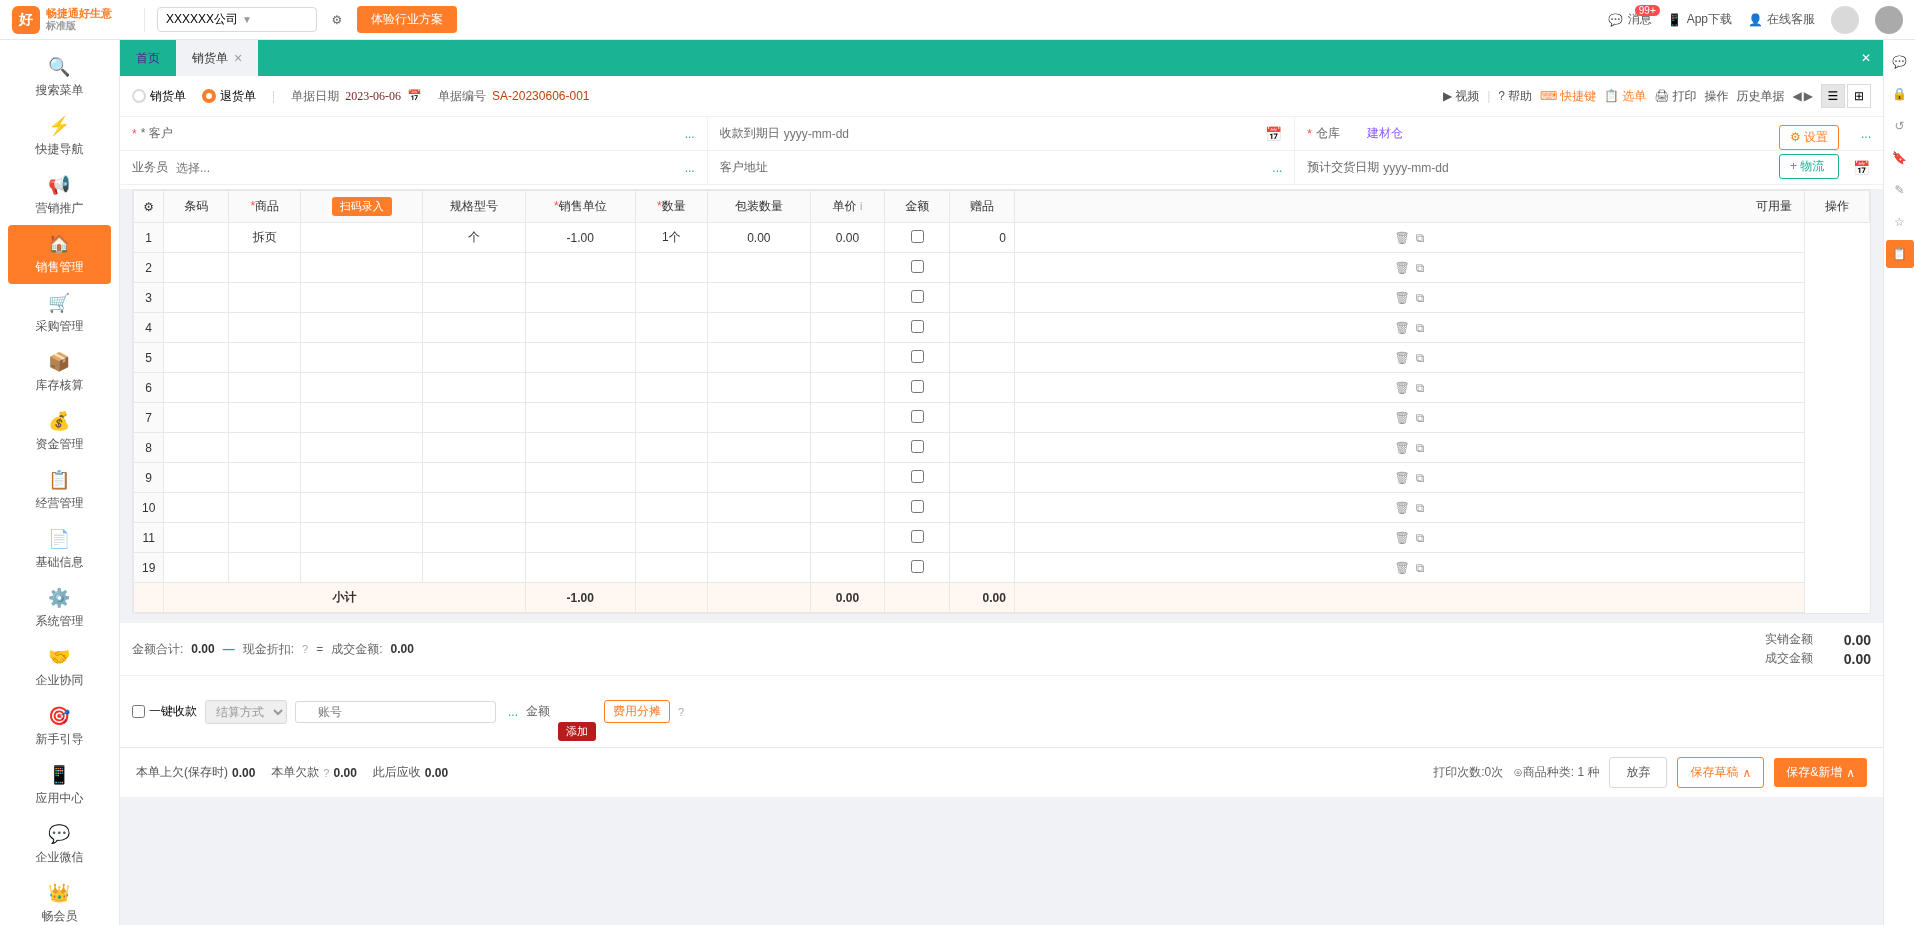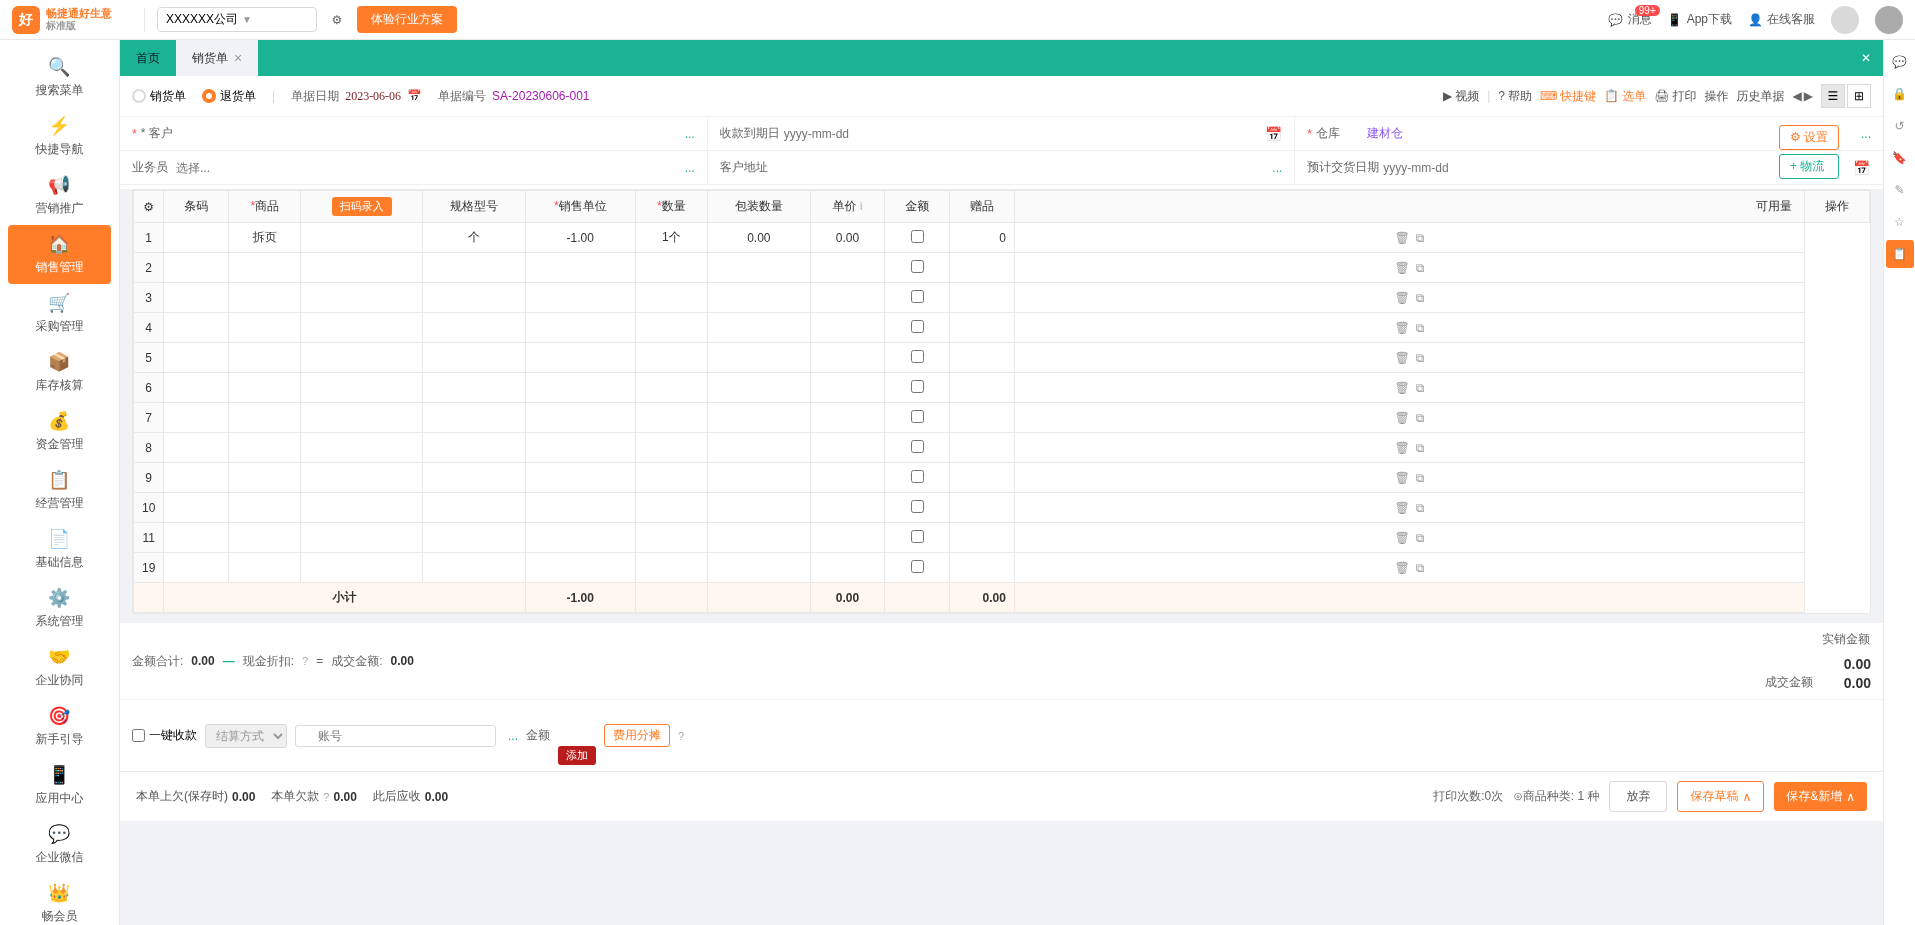--- a/index.html
+++ b/index.html
@@ -19,21 +19,21 @@
 
     
     .layout { display: flex; height: calc(925px - 40px); }
     .sidebar { width: 120px; background: #fff; border-right: 1px solid #e8e8e8; display: flex; flex-direction: column; padding-top: 8px; overflow-y: auto; }
     .sidebar-item { display: flex; flex-direction: column; align-items: center; padding: 8px 4px; cursor: pointer; color: #555; gap: 4px; font-size: 11px; }
     .sidebar-item.active { background: #ff7d29; color: #fff; border-radius: 4px; margin: 0 8px; }
     .sidebar-item .icon { font-size: 18px; }
 
     
     .tab-bar { height: 36px; background: #1ab394; display: flex; align-items: stretch; }
-    .tab-item { padding: 0 16px; display: flex; align-items: center; cursor: pointer; color: #0f172a; font-size: 13px; gap: 6px; }
+    .tab-item { padding: 0 16px; display: flex; align-items: center; cursor: pointer; color: #4c1d95; font-size: 13px; gap: 6px; }
     .tab-item.active { background: #f0f2f5; color: #333; }
     .tab-close { font-size: 14px; color: #999; cursor: pointer; }
 
     
     .doc-header { display: flex; align-items: center; gap: 16px; padding: 8px 12px; background: #fff; border-bottom: 1px solid #f0f0f0; }
     .radio-group { display: flex; align-items: center; gap: 16px; }
     .radio-item { display: flex; align-items: center; gap: 4px; cursor: pointer; }
     .radio-dot { width: 14px; height: 14px; border-radius: 50%; border: 2px solid #d9d9d9; }
     .radio-dot.active { border-color: #ff7d29; background: #ff7d29; }
     .radio-dot.active::after { content: ''; display: block; width: 6px; height: 6px; background: #fff; border-radius: 50%; margin: 2px; }
@@ -228,21 +228,21 @@
         </div>
       </div>
       <span class="sep">|</span>
       <div class="date-field">
         <span style="color:#666;">单据日期</span>
         <span style="cursor:pointer;color:#7f1d1d;font-family:Liberation Serif, serif;">2023-06-06</span>
         <span style="color:#1ab394;cursor:pointer;">📅</span>
       </div>
       <div class="doc-no">
         <span style="color:#666;">单据编号</span>
-        <span style="cursor:pointer;color:#a21caf;">SA-20230606-001</span>
+        <span style="cursor:pointer;color:#c2410c;">SA-20230606-001</span>
       </div>
       <div class="header-actions">
         <div class="header-action-btn">
           <span>▶</span>
           <span>视频</span>
         </div>
         <span class="sep">|</span>
         <div class="header-action-btn">
           <span>?</span>
           <span>帮助</span>
@@ -591,21 +591,21 @@
     <div class="footer-calc">
       <span style="color:#666;">金额合计:</span>
       <span style="color:#333;font-weight:bold;">0.00</span>
       <span class="minus-icon">—</span>
       <span style="color:#666;">现金折扣:</span>
       <span class="info-icon">?</span>
       <span class="equals-icon">=</span>
       <span style="color:#666;">成交金额:</span>
       <span style="color:#333;font-weight:bold;">0.00</span>
       <div style="margin-left:auto;display:flex;flex-direction:column;align-items:flex-end;gap:2px;">
-        <div style="display:flex;align-items:center;gap:8px;flex-direction:column;">
+        <div style="display:flex;align-items:center;gap:8px;">
           <span style="color:#666;">实销金额</span>
           <span style="font-weight:bold;color:#333;font-size:14px;min-width:50px;text-align:right;">0.00</span>
         </div>
         <div style="display:flex;align-items:center;gap:8px;">
           <span style="color:#666;">成交金额</span>
           <span style="font-weight:bold;color:#333;font-size:14px;min-width:50px;text-align:right;">0.00</span>
         </div>
       </div>
     </div>
 

